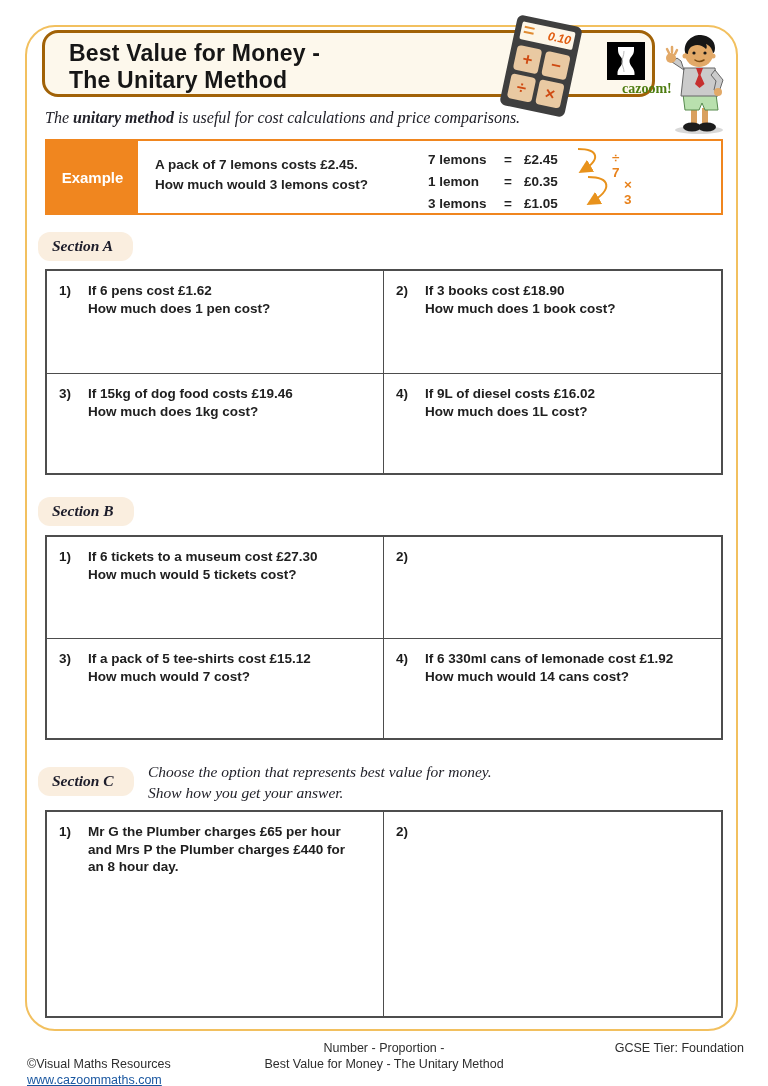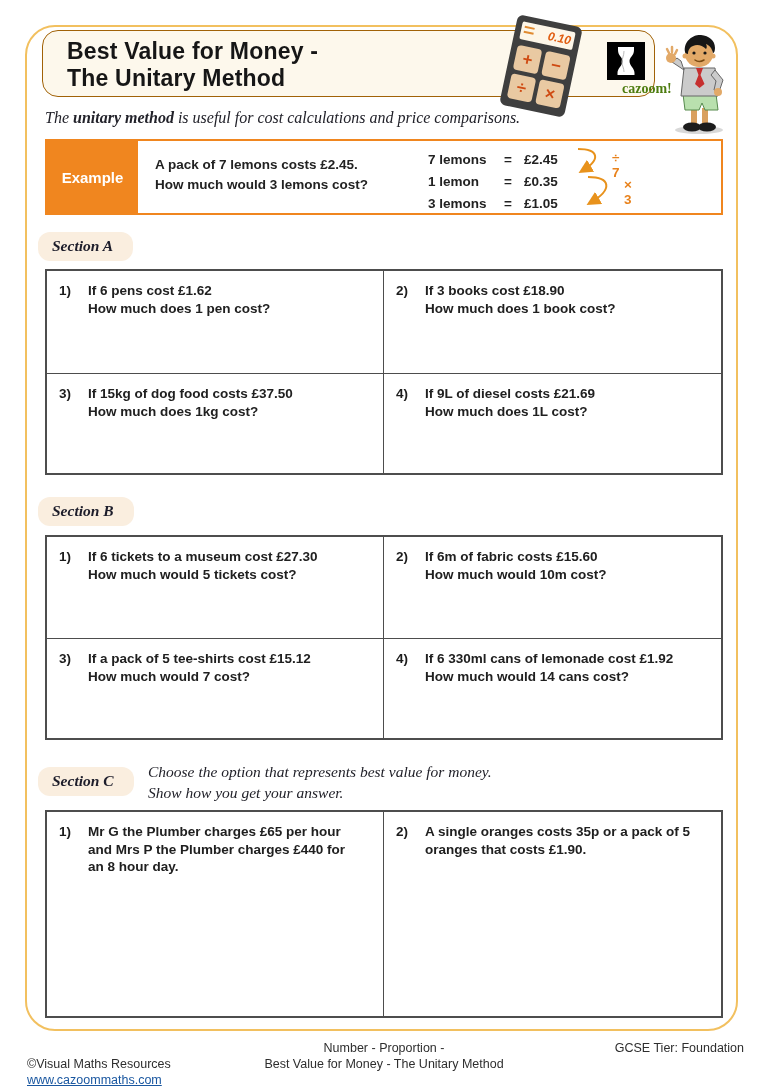--- a/index.html
+++ b/index.html
@@ -4,21 +4,21 @@
 <style>
   * { margin:0; padding:0; box-sizing:border-box; }
   html,body { width:768px; height:1086px; background:#ffffff; font-family:"Liberation Sans", sans-serif; color:#1c1c1c; }
   .page { position:relative; width:768px; height:1086px; overflow:hidden; background:#fff; }
 
   .sheet-border { position:absolute; left:25px; top:25px; width:713px; height:1006px;
     border:2px solid #f2c05f; border-radius:30px; }
 
   
   .title-box { position:absolute; left:42px; top:30px; width:613px; height:67px;
-    background:#fdf8ec; border:1px solid #a16207; border-radius:16px; }
+    background:#fdf8ec; border:3px solid #a16207; border-radius:16px; }
   .title-text { position:absolute; left:24px; top:7px; font-size:23px; font-weight:bold;
     line-height:1.18; letter-spacing:0.2px; color:#161616; }
 
   .calculator { position:absolute; left:508px; top:20px; width:66px; height:92px;
     transform:rotate(12deg); background:#3f3f3f; border-radius:6px; padding:6px 6px; }
   .calc-display { width:54px; height:18px; background:#fdf6e8; border-radius:2px;
     display:flex; align-items:center; justify-content:flex-end; padding:0 3px; position:relative; }
   .calc-display .digits { color:#e05c10; font-weight:bold; font-size:12px; font-style:italic; }
   .calc-lines { position:absolute; left:3px; top:4px; width:10px; }
   .calc-lines div { height:2px; background:#e08a30; margin-bottom:3px; width:10px; }
@@ -187,48 +187,44 @@
     <div class="qcell bB">
       <span class="qnum">2)</span>
       <span class="qtext">
         <span>If 3 books cost £18.90</span><br>
         <span>How much does 1 book cost?</span>
       </span>
     </div>
     <div class="qcell bR">
       <span class="qnum">3)</span>
       <span class="qtext">
-        <span>If 15kg of dog food costs £37.50</span><br>
+        <span>If 15kg of dog food costs £19.46</span><br>
         <span>How much does 1kg cost?</span>
       </span>
     </div>
     <div class="qcell">
       <span class="qnum">4)</span>
       <span class="qtext">
-        <span>If 9L of diesel costs £21.69</span><br>
+        <span>If 9L of diesel costs £16.02</span><br>
         <span>How much does 1L cost?</span>
       </span>
     </div>
   </div>
 
   <div class="section-label" style="left:38px; top:497px;">Section B</div>
   <div class="qbox" style="top:535px; height:205px; grid-template-rows:102px 99px;">
     <div class="qcell bR bB">
       <span class="qnum">1)</span>
       <span class="qtext">
         <span>If 6 tickets to a museum cost £27.30</span><br>
         <span>How much would 5 tickets cost?</span>
       </span>
     </div>
     <div class="qcell bB">
       <span class="qnum">2)</span>
-      <span class="qtext">
-        <span>If 6m of fabric costs £15.60</span><br>
-        <span>How much would 10m cost?</span>
-      </span>
     </div>
     <div class="qcell bR">
       <span class="qnum">3)</span>
       <span class="qtext">
         <span>If a pack of 5 tee-shirts cost £15.12</span><br>
         <span>How much would 7 cost?</span>
       </span>
     </div>
     <div class="qcell">
       <span class="qnum">4)</span>
@@ -244,21 +240,20 @@
     <div>Choose the option that represents best value for money.</div>
     <div>Show how you get your answer.</div>
   </div>
   <div class="qbox" style="top:810px; height:208px; grid-template-rows:1fr;">
     <div class="qcell bR">
       <span class="qnum">1)</span>
       <span class="qtext" style="max-width:280px;">Mr G the Plumber charges £65 per hour and Mrs P the Plumber charges £440 for an 8 hour day.</span>
     </div>
     <div class="qcell">
       <span class="qnum">2)</span>
-      <span class="qtext" style="max-width:280px;">A single oranges costs 35p or a pack of 5 oranges that costs £1.90.</span>
     </div>
   </div>
 
   <div class="footer">
     <div class="footer-left">
       <div>©Visual Maths Resources</div>
       <a href="#">www.cazoommaths.com</a>
     </div>
     <div class="footer-center">
       <div>Number - Proportion -</div>

